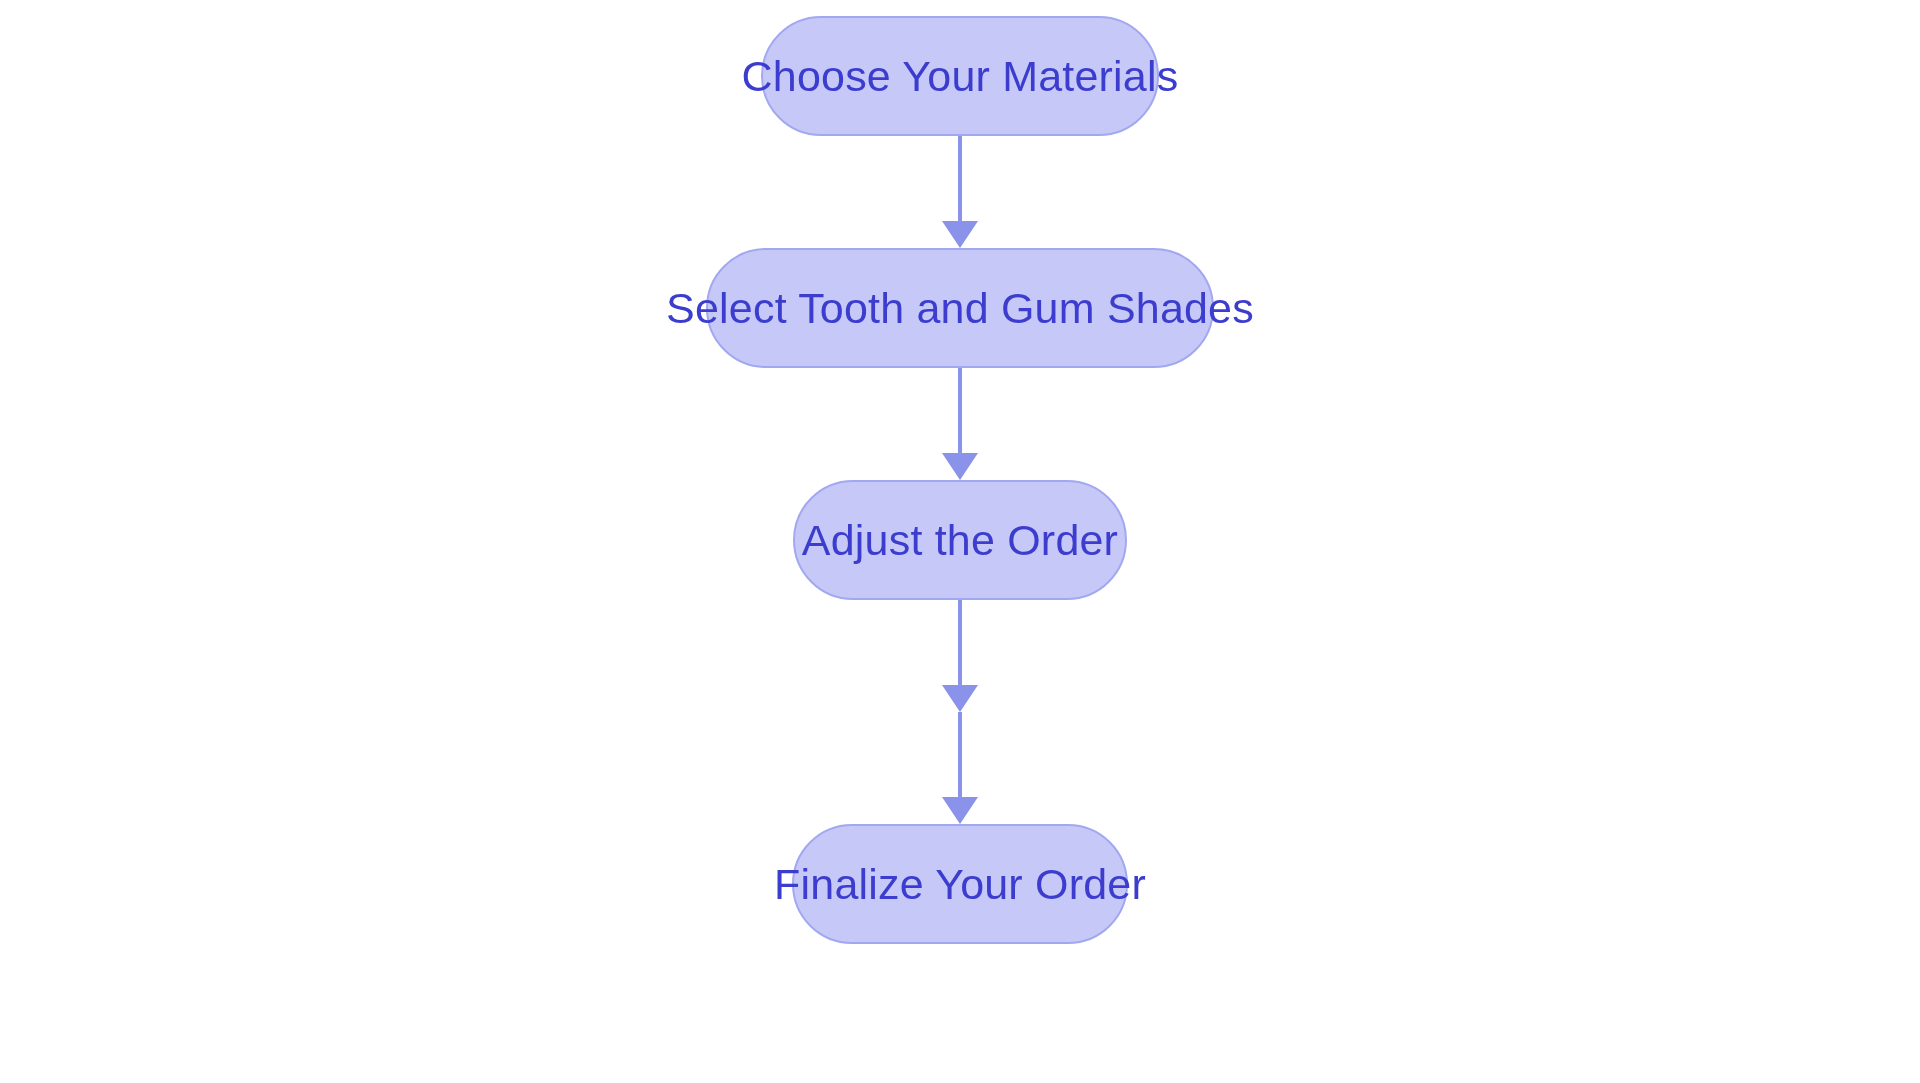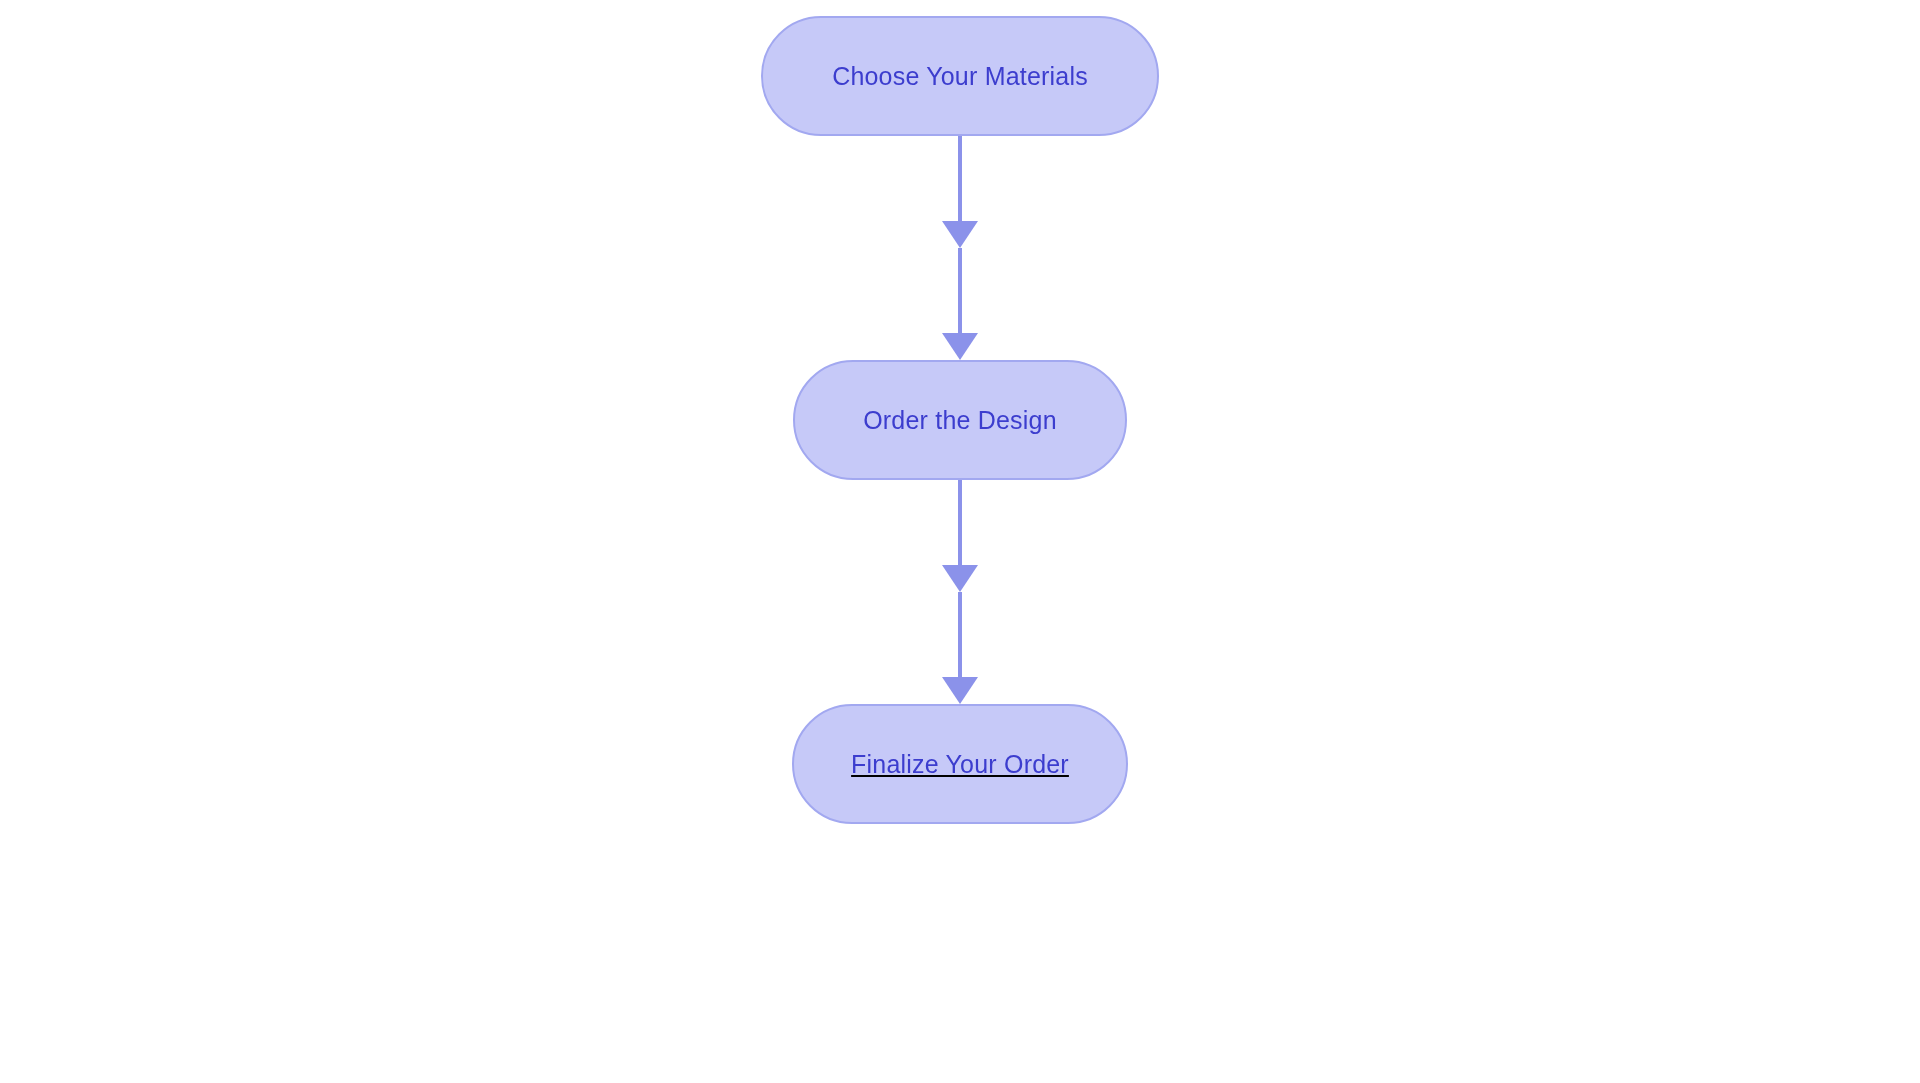--- a/index.html
+++ b/index.html
@@ -34,30 +34,30 @@
     border-radius: 60px;
     background: var(--node-fill);
     border: 2px solid var(--node-border);
     display: flex;
     align-items: center;
     justify-content: center;
     flex: 0 0 auto;
   }
   .node-label {
     color: var(--node-text);
-    font-size: 25px;
+    font-size: 43px;
     font-weight: 400;
     letter-spacing: 0.2px;
     white-space: nowrap;
   }
   .node.n1 { width: 398px; }
   .node.n2 { width: 508px; }
   .node.n3 { width: 334px; }
   .node.n4 { width: 372px; }
-  .node.n5 { width: 336px; text-decoration: underline; }
+  .node.n5 { width: 336px; }
   .arrow {
     position: relative;
     width: 36px;
     height: 112px;
     flex: 0 0 auto;
   }
   .arrow-line {
     position: absolute;
     left: 50%;
     transform: translateX(-50%);
@@ -85,28 +85,31 @@
 
   <div class="node n1">
     <span class="node-label">Choose Your Materials</span>
   </div>
 
   <div class="arrow">
     <div class="arrow-line"></div>
     <div class="arrow-head"></div>
   </div>
 
+  <div class="node n2">
+    <span class="node-label">Select Tooth and Gum Shades</span>
+  </div>
 
   <div class="arrow">
     <div class="arrow-line"></div>
     <div class="arrow-head"></div>
   </div>
 
   <div class="node n3">
-    <span class="node-label">Order the Design</span>
+    <span class="node-label">Adjust the Order</span>
   </div>
 
   <div class="arrow">
     <div class="arrow-line"></div>
     <div class="arrow-head"></div>
   </div>
 
 
   <div class="arrow">
     <div class="arrow-line"></div>

